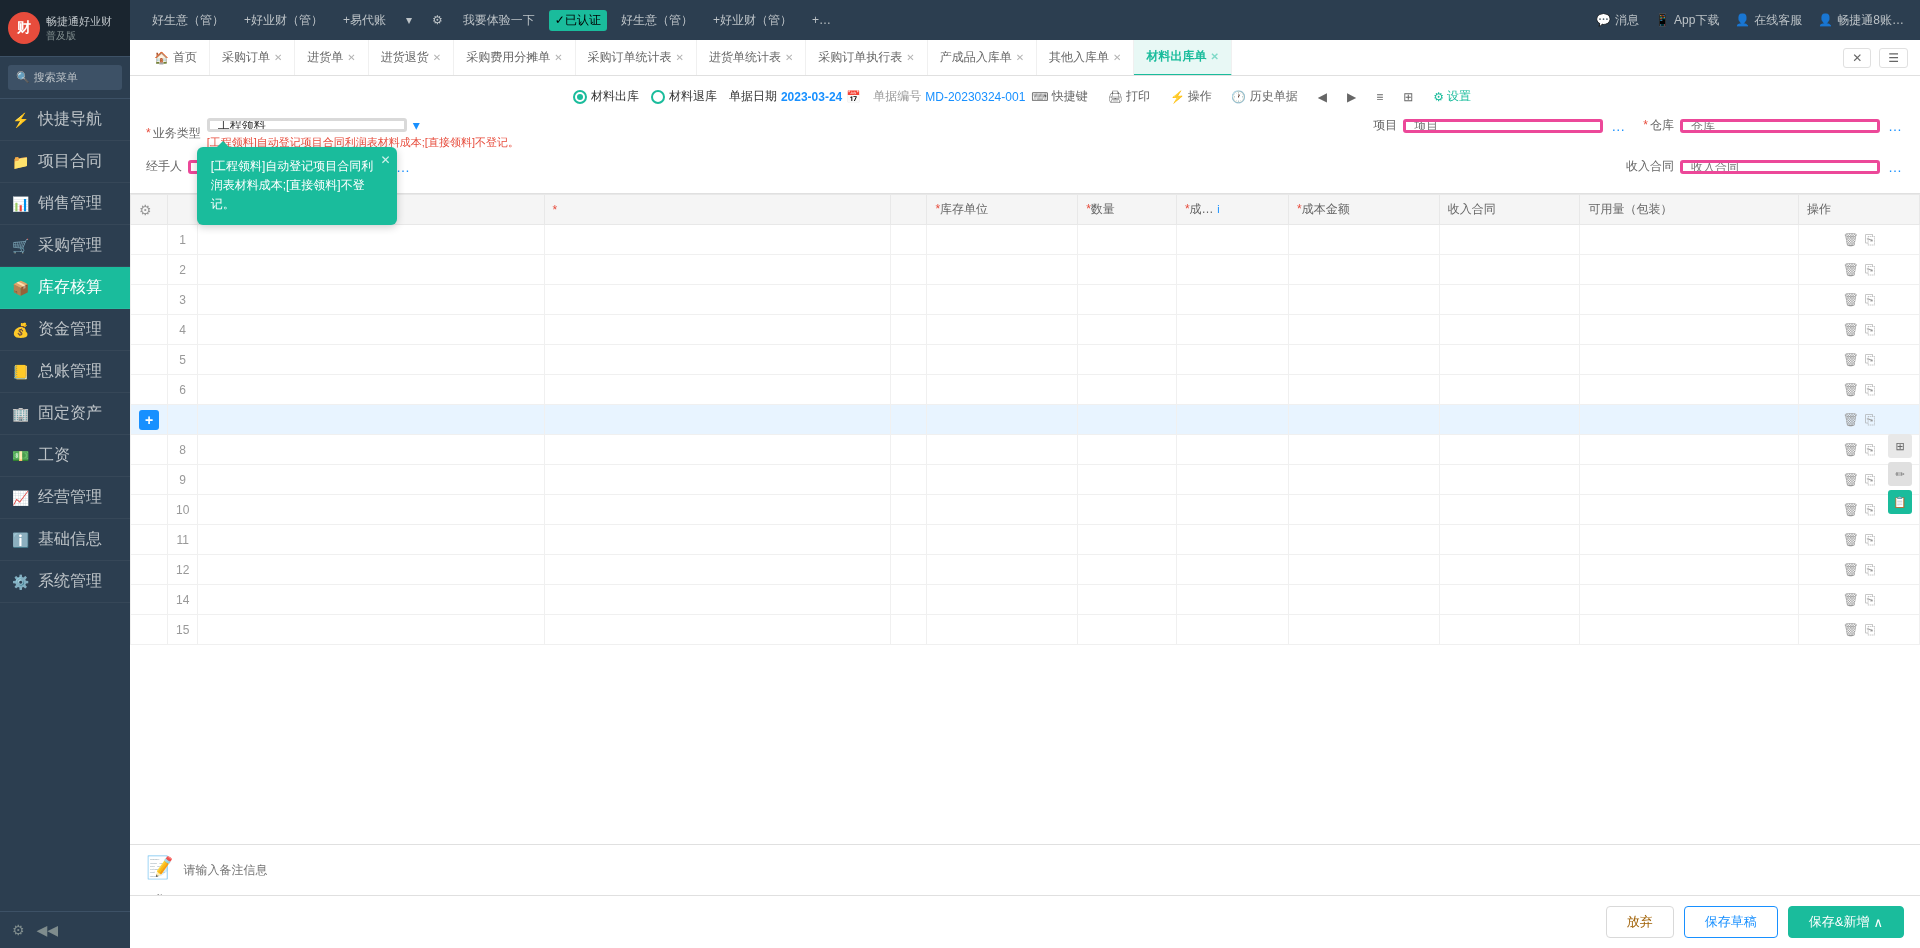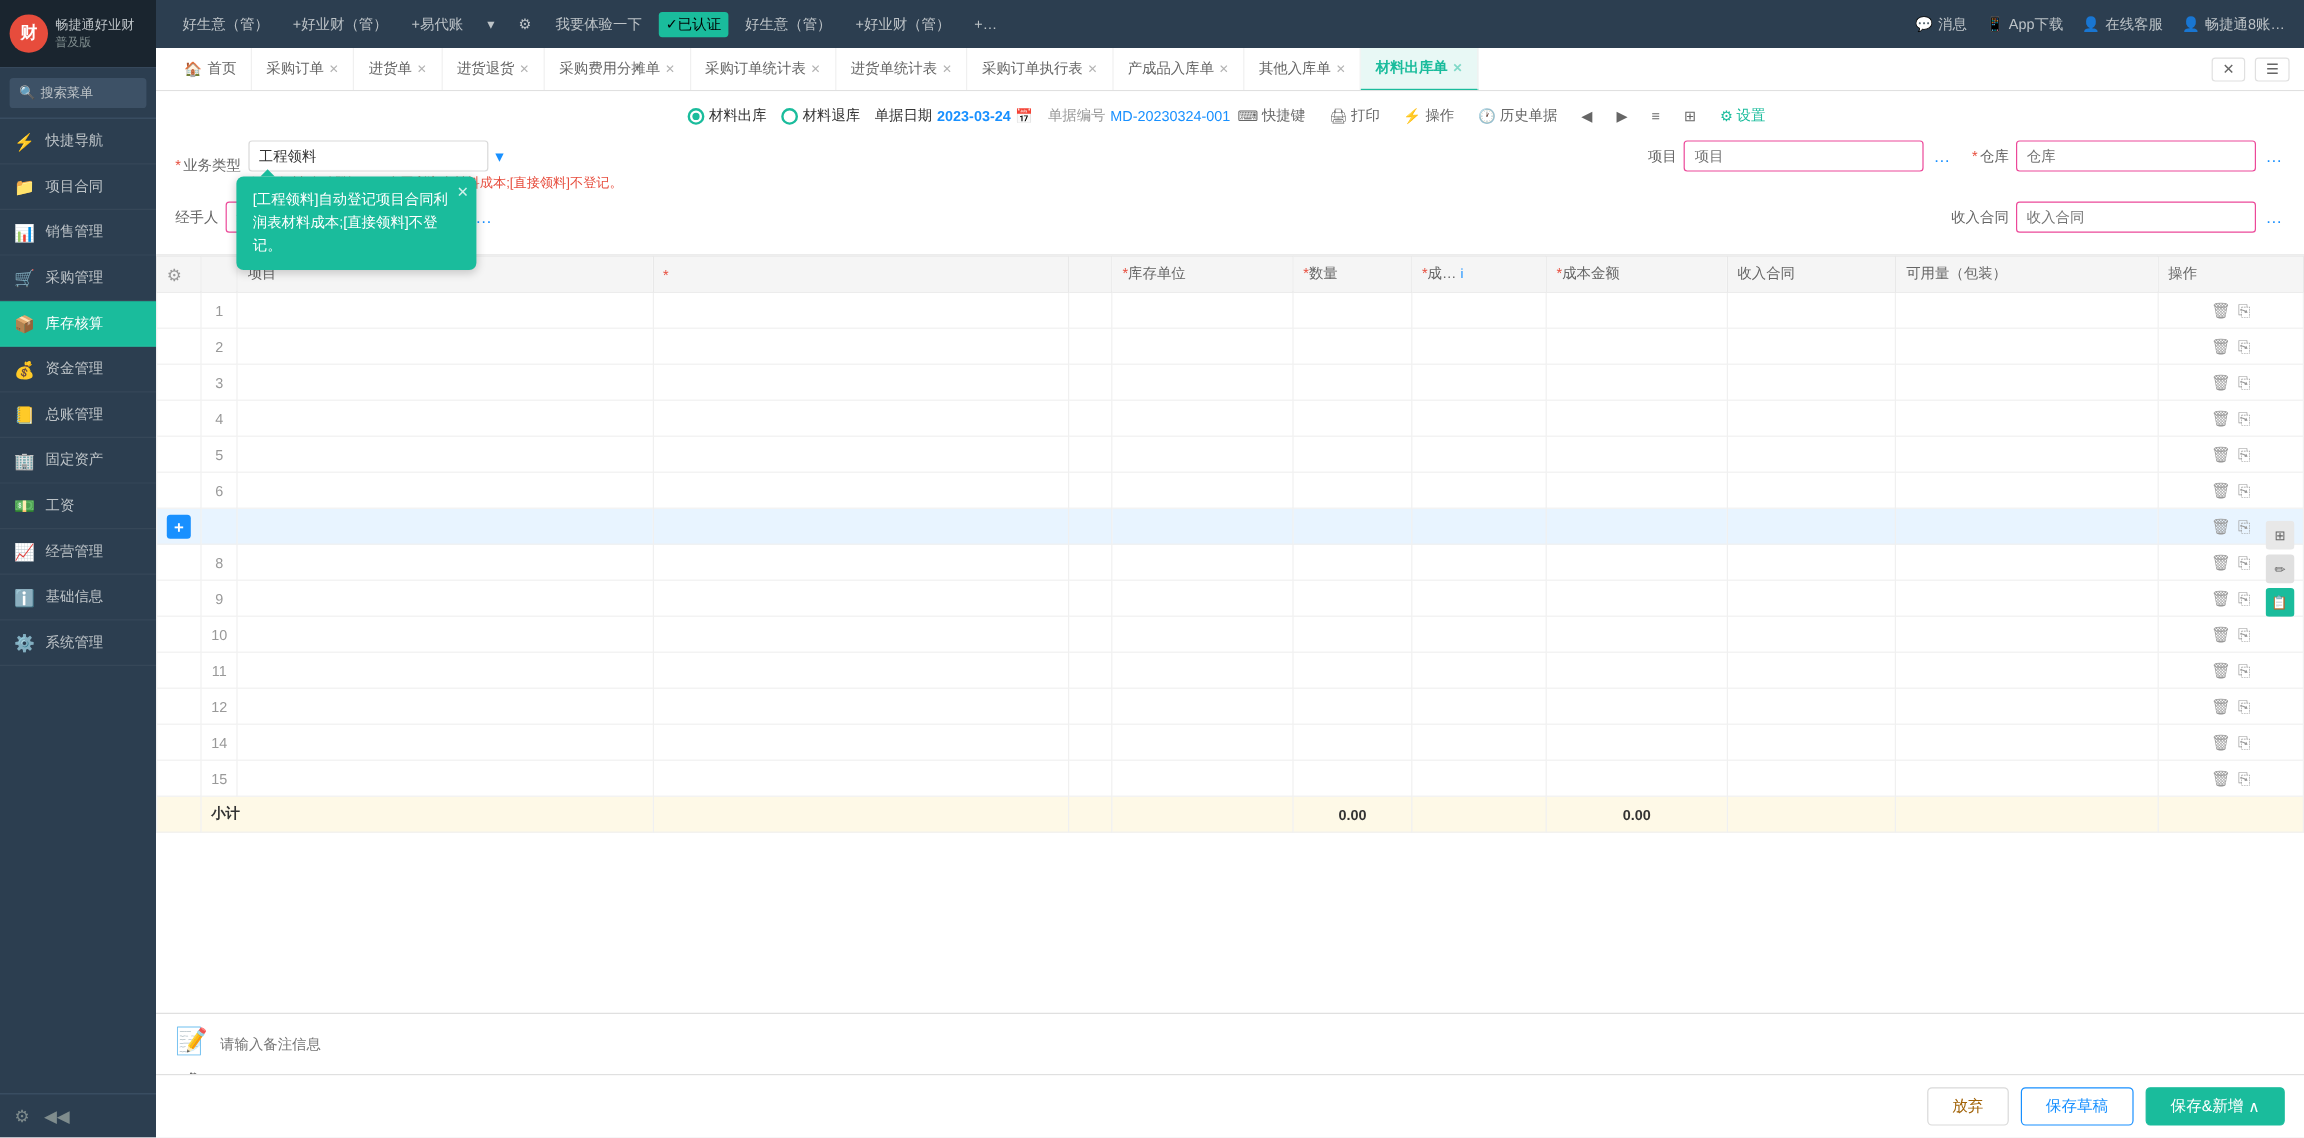--- a/index.html
+++ b/index.html
@@ -13,21 +13,21 @@
     .sidebar-logo { padding: 12px 8px; background: #1a252f; display: flex; align-items: center; gap: 6px; border-bottom: 1px solid #3d5166; }
     .sidebar-logo-icon { width: 32px; height: 32px; background: #e74c3c; border-radius: 50%; display: flex; align-items: center; justify-content: center; font-size: 14px; color: white; font-weight: bold; }
     .sidebar-logo-text { font-size: 11px; color: #bdc3c7; line-height: 1.3; }
     .sidebar-logo-text .edition { font-size: 10px; color: #7f8c8d; }
     .sidebar-search { padding: 8px; border-bottom: 1px solid #3d5166; }
     .sidebar-search-btn { width: 100%; background: #3d5166; border: none; color: #bdc3c7; padding: 5px 8px; border-radius: 3px; cursor: pointer; font-size: 11px; display: flex; align-items: center; gap: 4px; }
     .sidebar-nav { flex: 1; overflow-y: auto; }
     .sidebar-item { padding: 10px 12px; display: flex; align-items: center; gap: 8px; cursor: pointer; color: #bdc3c7; border-bottom: 1px solid rgba(255,255,255,0.05); transition: background 0.2s; }
     .sidebar-item.active { background: #1abc9c; color: white; }
     .sidebar-item-icon { font-size: 14px; width: 18px; text-align: center; }
-    .sidebar-item-label { font-size: 12px; }
+    .sidebar-item-label { font-size: 16px; }
     .sidebar-bottom { padding: 10px 12px; display: flex; align-items: center; gap: 12px; border-top: 1px solid #3d5166; }
     .sidebar-bottom-btn { background: none; border: none; color: #7f8c8d; cursor: pointer; font-size: 14px; }
     
     
     .main { flex: 1; display: flex; flex-direction: column; overflow: hidden; background: #f5f5f5; }
     
     
     .header-topbar { background: #2c3e50; color: white; padding: 6px 16px; display: flex; align-items: center; justify-content: space-between; height: 40px; flex-shrink: 0; font-size: 12px; }
     .header-nav-items { display: flex; align-items: center; gap: 8px; }
     .header-nav-item { color: #bdc3c7; cursor: pointer; padding: 2px 6px; border-radius: 3px; display: flex; align-items: center; gap: 3px; }
@@ -56,21 +56,21 @@
     .form-number { display: flex; align-items: center; gap: 4px; font-size: 12px; color: #999; }
     .form-number-value { color: #1890ff; }
     .form-top-right { display: flex; gap: 8px; }
     .form-top-btn { display: flex; align-items: center; gap: 3px; background: none; border: none; color: #666; font-size: 12px; cursor: pointer; padding: 2px 6px; }
     .form-top-btn.green { color: #1abc9c; }
     
     .form-row { display: flex; align-items: flex-start; gap: 16px; margin-bottom: 8px; flex-wrap: wrap; }
     .form-field { display: flex; align-items: center; gap: 6px; }
     .form-label { font-size: 12px; color: #666; white-space: nowrap; }
     .form-label.required::before { content: '*'; color: #e74c3c; margin-right: 2px; }
-    .form-input { border: 1px solid #ec4899; border-radius: 3px; padding: 3px 8px; font-size: 12px; height: 26px; min-width: 120px; color: #333; }
+    .form-input { border: 3px solid #ec4899; border-radius: 3px; padding: 3px 8px; font-size: 12px; height: 14px; min-width: 120px; color: #333; }
     .form-dots-btn { background: none; border: none; color: #1890ff; cursor: pointer; font-size: 14px; padding: 0 2px; }
     
     
     .tooltip-container { position: relative; }
     .tooltip-box { position: absolute; top: 30px; left: -10px; background: #1abc9c; color: white; padding: 10px 14px; border-radius: 6px; font-size: 12px; line-height: 1.6; z-index: 100; width: 200px; box-shadow: 0 2px 8px rgba(0,0,0,0.2); }
     .tooltip-box::before { content: ''; position: absolute; top: -6px; left: 20px; border: 6px solid transparent; border-bottom-color: #1abc9c; border-top: none; }
     .tooltip-close { position: absolute; top: 4px; right: 6px; cursor: pointer; opacity: 0.8; font-size: 12px; }
     
     
     .table-container { flex: 1; overflow: auto; background: #fff; }
@@ -591,33 +591,20 @@
                 <td></td>
                 <td></td>
                 <td></td>
                 <td></td>
                 <td></td>
                 <td></td>
                 <td></td>
                 <td class="col-action"><button class="action-btn">🗑</button><button class="action-btn">⎘</button></td>
               </tr>
 
-            <tr class="subtotal-row">
-              <td></td>
-              <td colspan="2" style="text-align:left; padding-left: 8px;">小计</td>
-              <td></td>
-              <td></td>
-              <td></td>
-              <td style="text-align:center;">0.00</td>
-              <td></td>
-              <td style="text-align:center;">0.00</td>
-              <td></td>
-              <td></td>
-              <td></td>
-            </tr>
           </tbody>
         </table>
       </div>
 
       <div class="notes-area">
         <div style="display:flex; flex-direction:column; align-items:center; gap:4px;">
           <span style="font-size: 22px; color: #1890ff;">📝</span>
           <span style="font-size: 11px; color: #666; writing-mode: vertical-lr;">备注信息</span>
         </div>
         <input type="text" class="notes-input" placeholder="请输入备注信息" style="">

